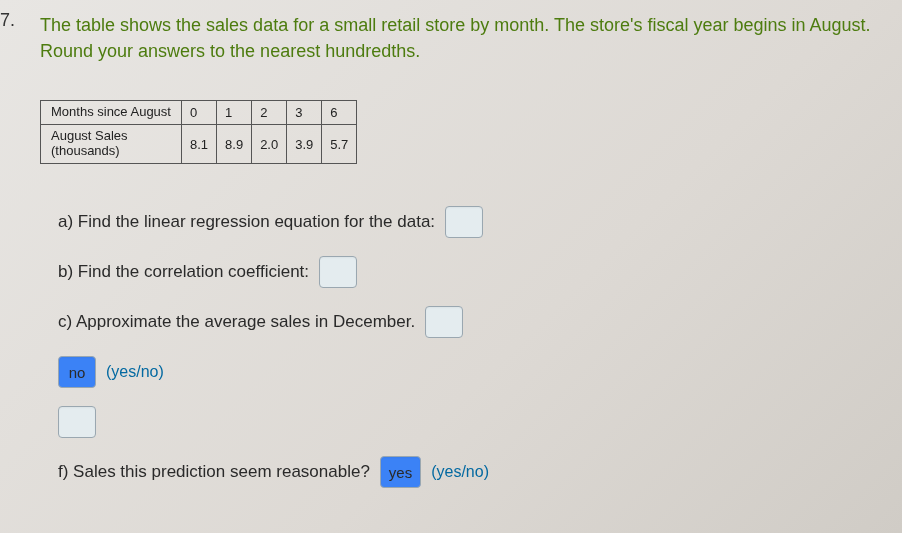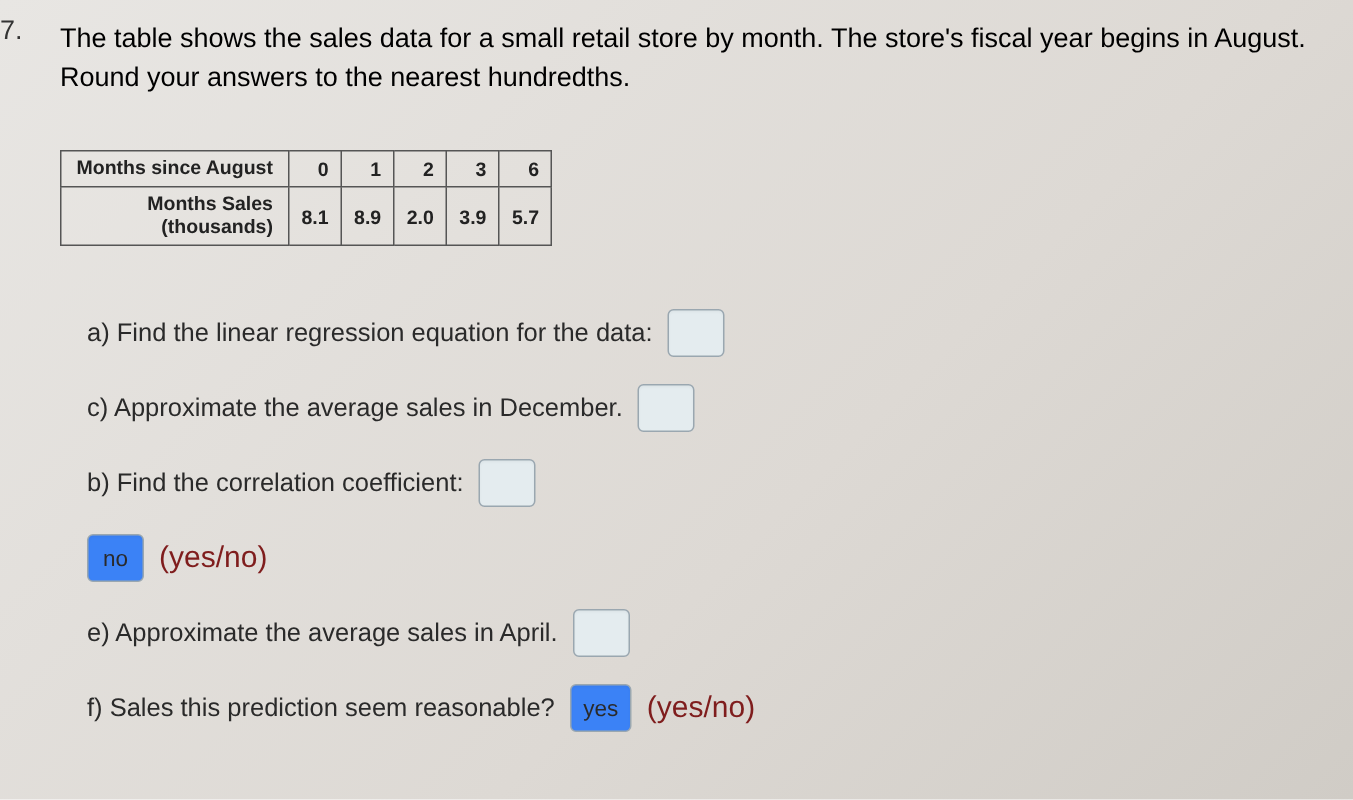--- a/index.html
+++ b/index.html
@@ -18,34 +18,34 @@
       left: 0px;
       top: 10px;
       font-size: 18px;
       color: #333;
     }
     .prompt {
       font-size: 18px;
       line-height: 1.45;
       margin-left: 24px;
       margin-bottom: 36px;
-      color: #000000;
+      color: #4d7c0f;
     }
     .data-table {
       border-collapse: collapse;
       margin-left: 24px;
       margin-bottom: 42px;
       background: rgba(255,255,255,0.05);
     }
     .data-table td, .data-table th {
       border: 1px solid #555;
       padding: 4px 8px;
-      text-align: right;
+      text-align: left;
       font-size: 13px;
-      font-weight: bold;
+      font-weight: normal;
       color: #222;
     }
     .data-table .rowlabel {
       font-size: 13px;
       padding: 4px 10px;
       line-height: 1.15;
     }
     .questions {
       margin-left: 42px;
     }
@@ -68,22 +68,22 @@
       background: #e4ecef;
       padding: 0 8px;
       font-size: 15px;
       color: #2a2a2a;
       box-shadow: inset 0 1px 2px rgba(0,0,0,0.04);
     }
     .answer-box.filled {
       background: #3b82f6;
     }
     .yn {
-      font-size: 20px;
-      color: #7f1d1d;
+      font-size: 16px;
+      color: #0369a1;
     }
   </style>
 </head>
 <body>
 
 <div class="qnum">7.</div>
 
 <div class="prompt">The table shows the sales data for a small retail store by month. The store's fiscal year begins in August. Round your answers to the nearest hundredths.</div>
 
 <table class="data-table">
@@ -91,56 +91,55 @@
       <tr>
     <td class="rowlabel">Months since August</td>
     <td>0</td>
     <td>1</td>
     <td>2</td>
     <td>3</td>
     <td>6</td>
   </tr>
   <tr>
     <td class="rowlabel">
-      <span>Months Sales</span><br>
+      <span>August Sales</span><br>
       <span>(thousands)</span>
     </td>
     <td>8.1</td>
     <td>8.9</td>
     <td>2.0</td>
     <td>3.9</td>
     <td>5.7</td>
   </tr>
 </tbody>
   </table>
 
 <div class="questions">
 
   <div class="qline">
     <span>a) Find the linear regression equation for the data:</span>
     <span class="answer-box"></span>
   </div>
 
   <div class="qline">
-    <span>c) Approximate the average sales in December.</span>
+    <span>b) Find the correlation coefficient:</span>
     <span class="answer-box"></span>
   </div>
 
   <div class="qline">
-    <span>b) Find the correlation coefficient:</span>
+    <span>c) Approximate the average sales in December.</span>
     <span class="answer-box"></span>
   </div>
 
   <div class="qline">
     <span class="answer-box filled">no</span>
     <span class="yn">(yes/no)</span>
   </div>
 
   <div class="qline">
-    <span>e) Approximate the average sales in April.</span>
     <span class="answer-box"></span>
   </div>
 
   <div class="qline">
     <span>f) Sales this prediction seem reasonable?</span>
     <span class="answer-box filled">yes</span>
     <span class="yn">(yes/no)</span>
   </div>
 
 </div>

